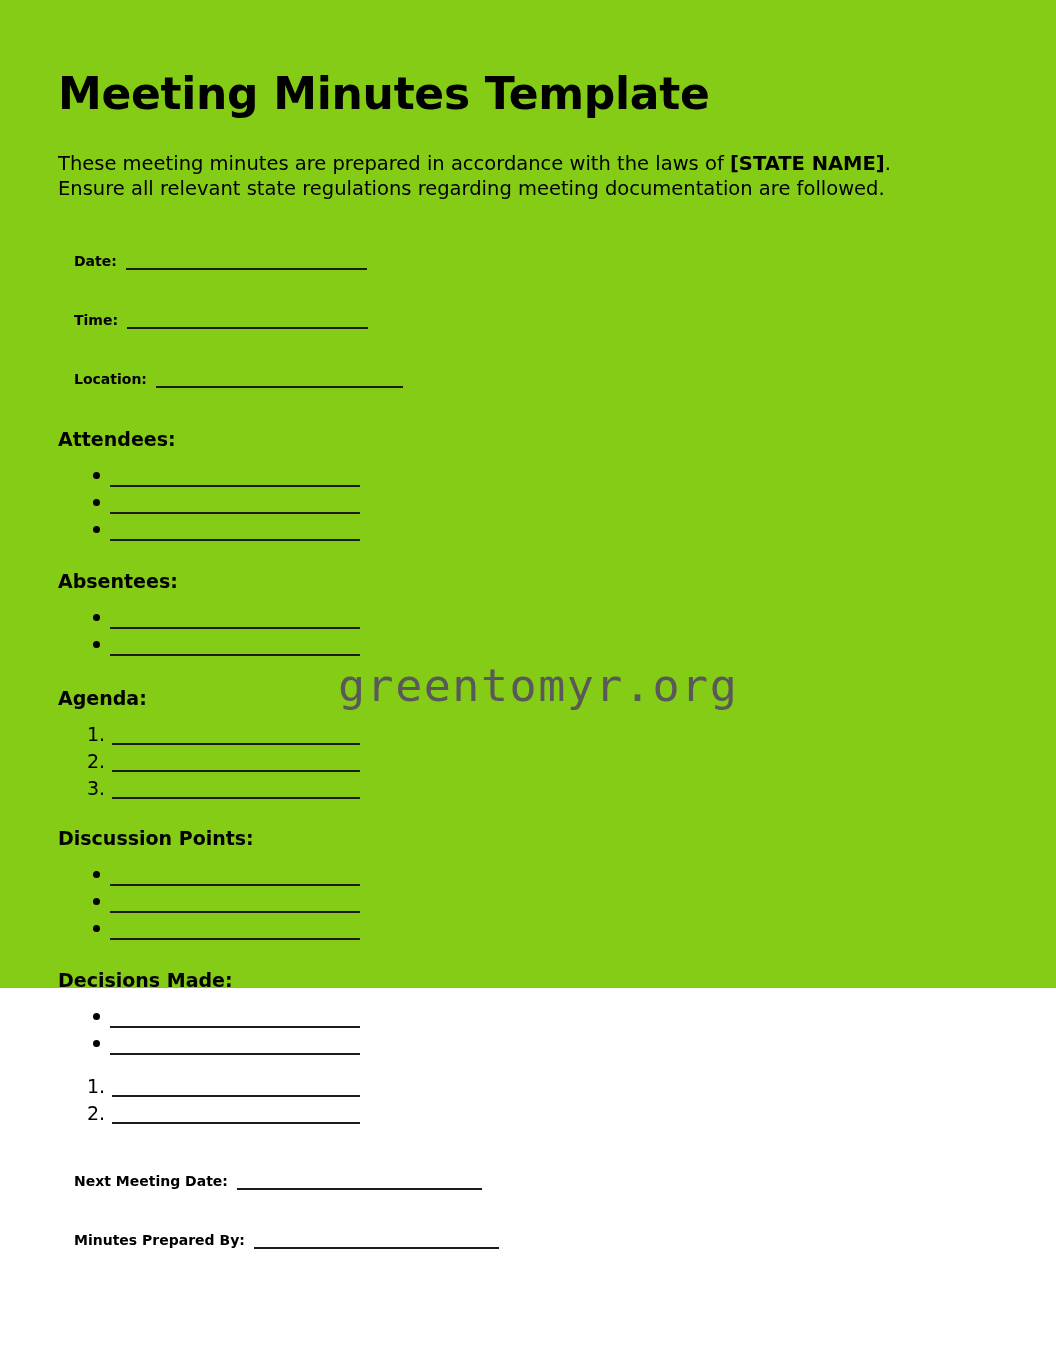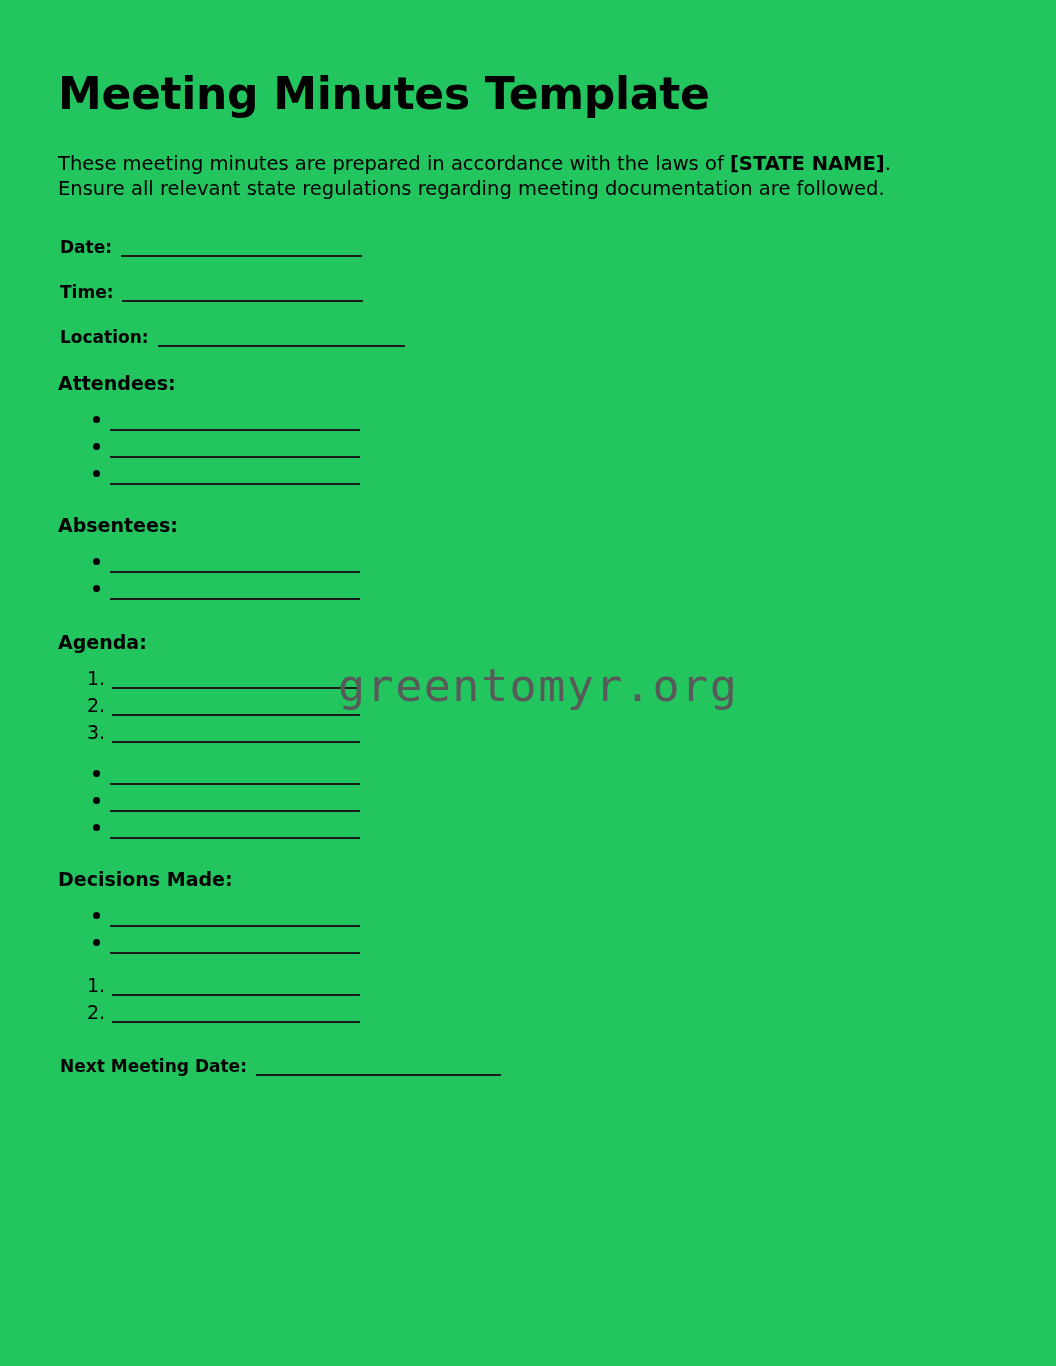--- a/index.html
+++ b/index.html
@@ -14,22 +14,22 @@
     overflow: hidden;
     font-family: "DejaVu Sans", sans-serif;
     color: #000000;
     -webkit-font-smoothing: antialiased;
   }
 
   .page {
     position: absolute;
     left: 0; top: 0;
     width: 1056px;
-    height: 1366px;
-    background: #22c55e;
+    height: 988px;
+    background: #84cc16;
   }
 
   .content {
     position: absolute;
     left: 58px;
     top: 0;
     width: 930px;
   }
 
   
@@ -51,25 +51,25 @@
     line-height: 25px;
     color: #000;
     max-width: 900px;
   }
   .intro .bold {
     font-weight: bold;
   }
 
   
   .field-row {
-    font-size: 17px;
+    font-size: 14px;
     font-weight: bold;
     line-height: 22px;
     white-space: nowrap;
-    margin: 2px;
+    margin: 16px;
   }
   .field-row.f-date     { padding-top: 33px; }
   .field-row.f-time     { padding-top: 21px; }
   .field-row.f-location { padding-top: 21px; }
 
   .field-row.f-next     { padding-top: 25px; }
   .field-row.f-prepared { padding-top: 21px; }
   .field-row.f-approved { padding-top: 21px; }
 
   .field-label { font-weight: bold; }
@@ -227,20 +227,21 @@
       <li>
           <span class="num">2.</span>
           <span class="rule"></span>
         </li>
       <li>
           <span class="num">3.</span>
           <span class="rule"></span>
         </li>
     </ol>
 
+    <h2 class="section-heading h-discussion">Discussion Points:</h2>
     <ul class="blank-list">
       <li>
           <span class="bullet-dot"></span>
           <span class="rule"></span>
         </li>
       <li>
           <span class="bullet-dot"></span>
           <span class="rule"></span>
         </li>
       <li>
@@ -267,18 +268,19 @@
           <span class="rule"></span>
         </li>
       <li>
           <span class="num">2.</span>
           <span class="rule"></span>
         </li>
     </ol>
 
     <p class="field-row f-next"><span class="field-label">Next Meeting Date:</span><span class="blank w-next"></span></p>
 
+    <p class="field-row f-prepared"><span class="field-label">Minutes Prepared By:</span><span class="blank w-prepared"></span></p>
 
 
   </div>
 
   <div class="watermark">greentomyr.org</div>
 </div>
 
 </body></html>

